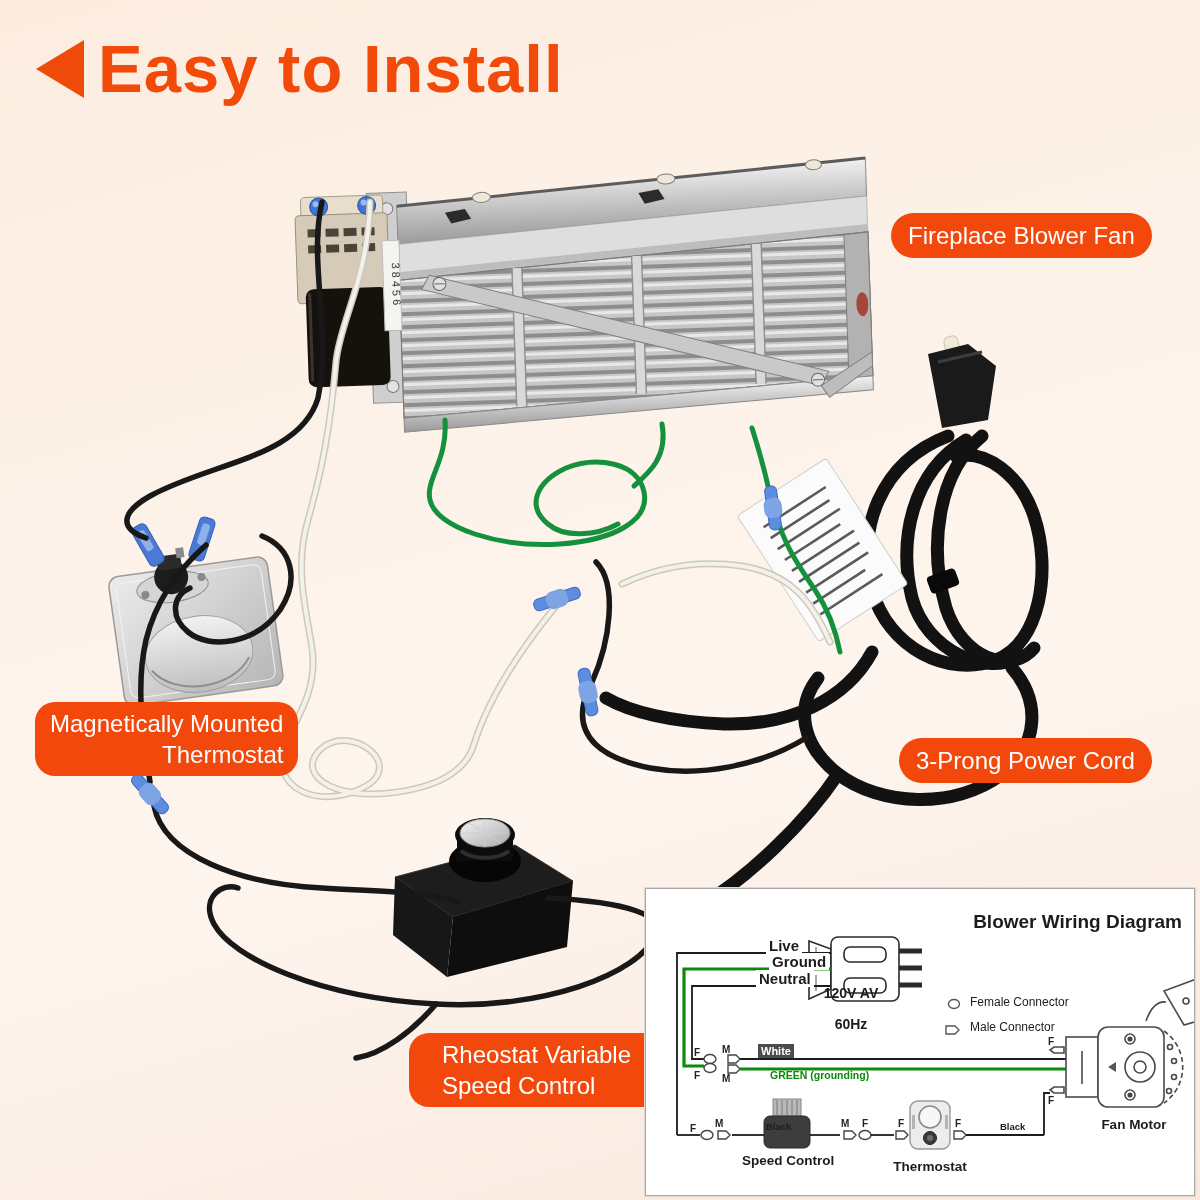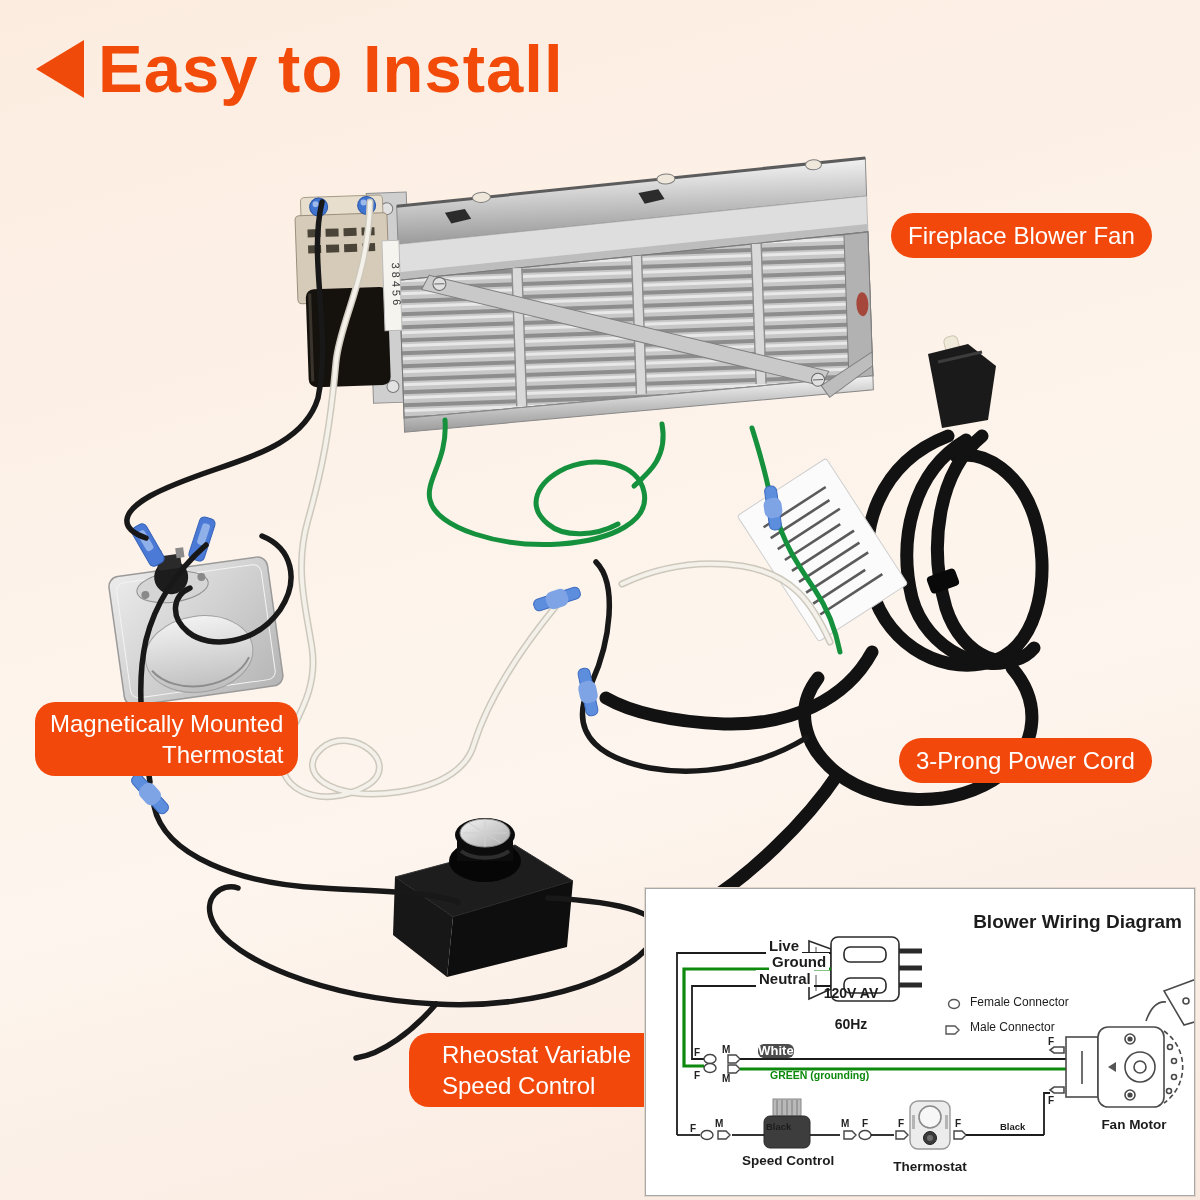--- a/index.html
+++ b/index.html
@@ -26,21 +26,21 @@
   .inset{position:absolute;left:645px;top:888px;width:548px;height:306px;background:#ffffff;
     border:1px solid #a8a8a8;box-shadow:0 0 0 1px #e3d7cc;}
   .inset svg{position:absolute;left:0;top:0;}
   .dg{position:absolute;color:#1c1c1c;white-space:nowrap;}
   .dg-title{right:12px;top:22px;font-size:19px;font-weight:bold;}
   .dg-wirename{font-size:15px;font-weight:bold;background:#ffffff;padding:0 3px;}
   .dg-volt{left:150px;width:110px;text-align:center;font-size:14px;font-weight:bold;}
   .dg-legend{font-size:12px;}
   .dg-fm{font-size:10px;font-weight:bold;color:#222;}
   .dg-chip{left:112px;top:155px;width:36px;height:14px;background:#4c4c4c;color:#fff;
-    font-size:13px;font-weight:bold;text-align:center;line-height:14px;border-radius:6px;}
+    font-size:11px;font-weight:bold;text-align:center;line-height:14px;}
   .dg-green{left:124px;top:180px;font-size:10.5px;font-weight:bold;color:#0d8a0d;}
   .dg-black{font-size:9.5px;font-weight:bold;margin-left:32px;}
   .dg-comp{font-size:13.5px;font-weight:bold;text-align:center;}
 </style>
 </head>
 <body>
 
 <div class="canvas">
 
   <svg id="art" width="1200" height="1200" viewBox="0 0 1200 1200">

